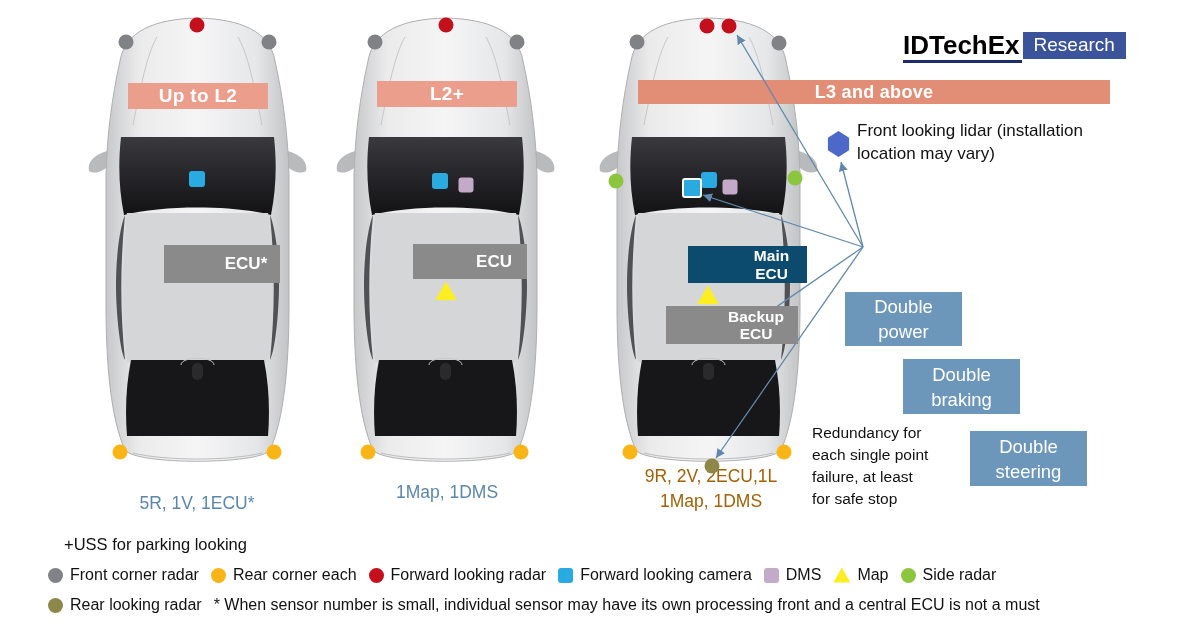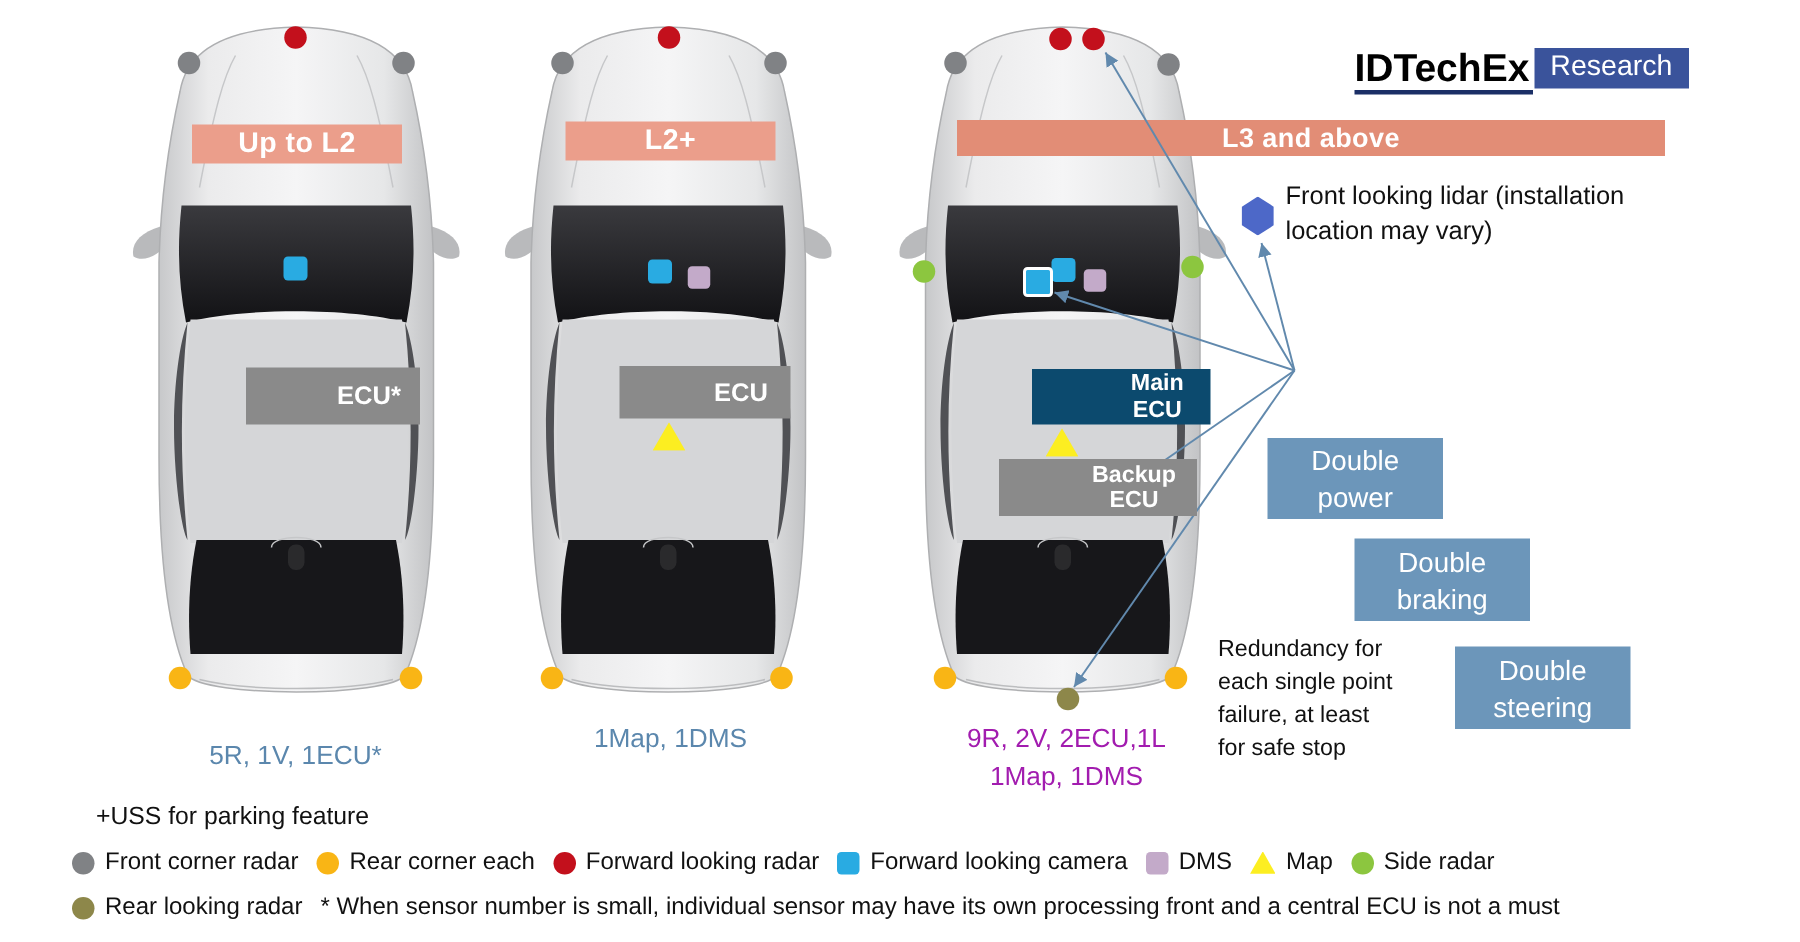--- a/index.html
+++ b/index.html
@@ -159,21 +159,21 @@
     <span>Backup</span>
     <span>ECU</span>
   </div>
 
   <div class="caption" style="left:117px;top:491px;width:160px;color:#5B87AD">
     <div>5R, 1V, 1ECU*</div>
   </div>
   <div class="caption" style="left:367px;top:480px;width:160px;color:#5B87AD">
     <div>1Map, 1DMS</div>
   </div>
-  <div class="caption" style="left:631px;top:480px;width:160px;color:#a21caf">
+  <div class="caption" style="left:631px;top:464px;width:160px;color:#a16207">
     <div>9R, 2V, 2ECU,1L</div>
     <div>1Map, 1DMS</div>
   </div>
 
   <div class="logo">
     <span class="logo-name">IDTechEx</span>
     <span class="logo-badge" style="background-color: rgb(58, 83, 155);">Research</span>
   </div>
 
   <span class="hex" style="left: 827px; top: 131px; background-color: rgb(77, 104, 200);"></span>
@@ -196,21 +196,21 @@
     <span>steering</span>
   </div>
 
   <div class="note red-note">
     <div>Redundancy for</div>
     <div>each single point</div>
     <div>failure, at least</div>
     <div>for safe stop</div>
   </div>
 
-  <div class="note uss">+USS for parking feature</div>
+  <div class="note uss">+USS for parking looking</div>
 
   <div class="legend-row" style="left:48px;top:566px">
     <span class="legend-item">
       <span class="licon circle" style="background-color: rgb(128, 130, 133);"></span>
       <span>Front corner radar</span>
     </span>
     <span class="legend-item">
       <span class="licon circle" style="background-color: rgb(249, 181, 21);"></span>
       <span>Rear corner each</span>
     </span>

